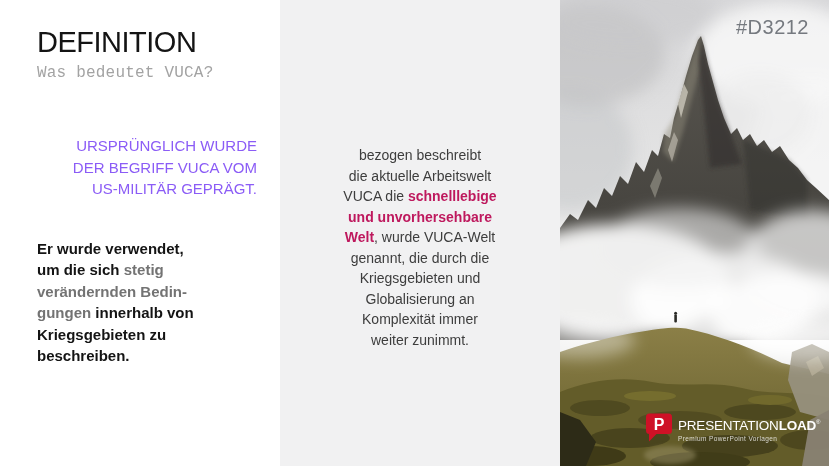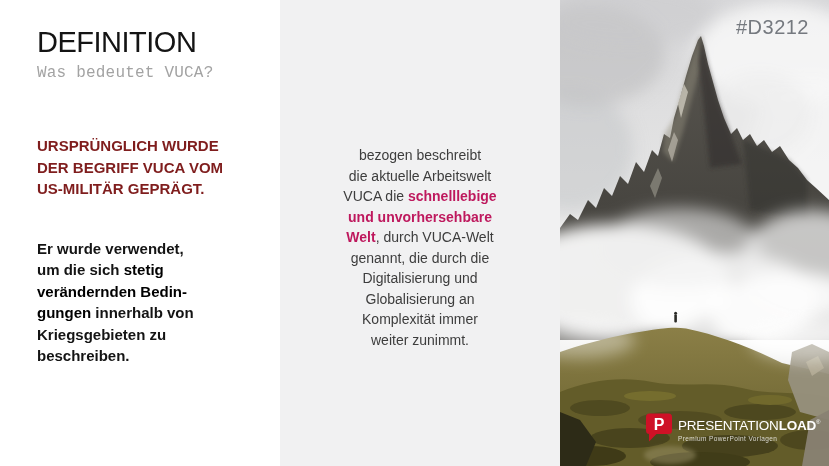--- a/index.html
+++ b/index.html
@@ -9,30 +9,30 @@
     -webkit-font-smoothing:antialiased;
   }
   
   .left-panel { position:absolute; left:0; top:0; width:280px; height:466px; background:#ffffff; }
   .title {
     margin:26px 0 0 37px; font-size:29px; font-weight:500; color:#141414;
     letter-spacing:-0.5px; line-height:1.15;
   }
   .subtitle { margin:5px 0 0 37px; font-size:16px; color:#a3a3a3; letter-spacing:0.2px;font-family:Liberation Mono, monospace; }
   .para1 {
-    margin:53px 0 0 37px; width:220px; font-size:15px; font-weight:700;
-    color:#7f1d1d; line-height:21.5px; text-transform:none;
+    margin:53px 0 0 37px; width:220px; font-size:15px; font-weight:400;
+    color:#8b5cf6; line-height:21.5px; text-transform:none;text-align:right;
   }
   .para1 span { display:block; }
   .para2 {
     margin:38px 0 0 37px; width:220px; font-size:15px; font-weight:700;
     color:#141414; line-height:21.5px;
   }
   .para2 .ln { display:block; }
-  .accent { color:#000000;margin-top:40px; }
+  .accent { color:#737373;margin-top:40px; }
   
   .mid-panel { position:absolute; left:280px; top:0; width:280px; height:466px; background:#f1f1f2; }
   .mid-text {
     margin:145px auto 0 auto; width:230px; text-align:center;
     font-size:14px; color:#3d3d3d; line-height:20.5px;
   }
   .mid-text .ln { display:block; }
   .mid-text b { color:#be185d; font-weight:700; }
   
   .photo-panel { position:absolute; left:560px; top:0; width:269px; height:466px; overflow:hidden; }
@@ -73,23 +73,23 @@
       <span class="ln"><span>beschreiben.</span></span>
     </p>
   </div>
 
   <div class="mid-panel">
     <p class="mid-text">
       <span class="ln">bezogen beschreibt</span>
       <span class="ln">die aktuelle Arbeitswelt</span>
       <span class="ln"><span>VUCA die </span><b>schnelllebige</b></span>
       <span class="ln"><b>und unvorhersehbare</b></span>
-      <span class="ln"><b>Welt</b><span>, durch VUCA-Welt</span></span>
+      <span class="ln"><b>Welt</b><span>, wurde VUCA-Welt</span></span>
       <span class="ln">genannt, die durch die</span>
-      <span class="ln">Digitalisierung und</span>
+      <span class="ln">Kriegsgebieten und</span>
       <span class="ln">Globalisierung an</span>
       <span class="ln">Komplexität immer</span>
       <span class="ln">weiter zunimmt.</span>
     </p>
   </div>
 
   <div class="photo-panel">
     <svg class="scene" width="269" height="466" viewBox="0 0 269 466" xmlns="http://www.w3.org/2000/svg">
       <defs>
         <linearGradient id="sky" x1="0" y1="0" x2="0" y2="1">

